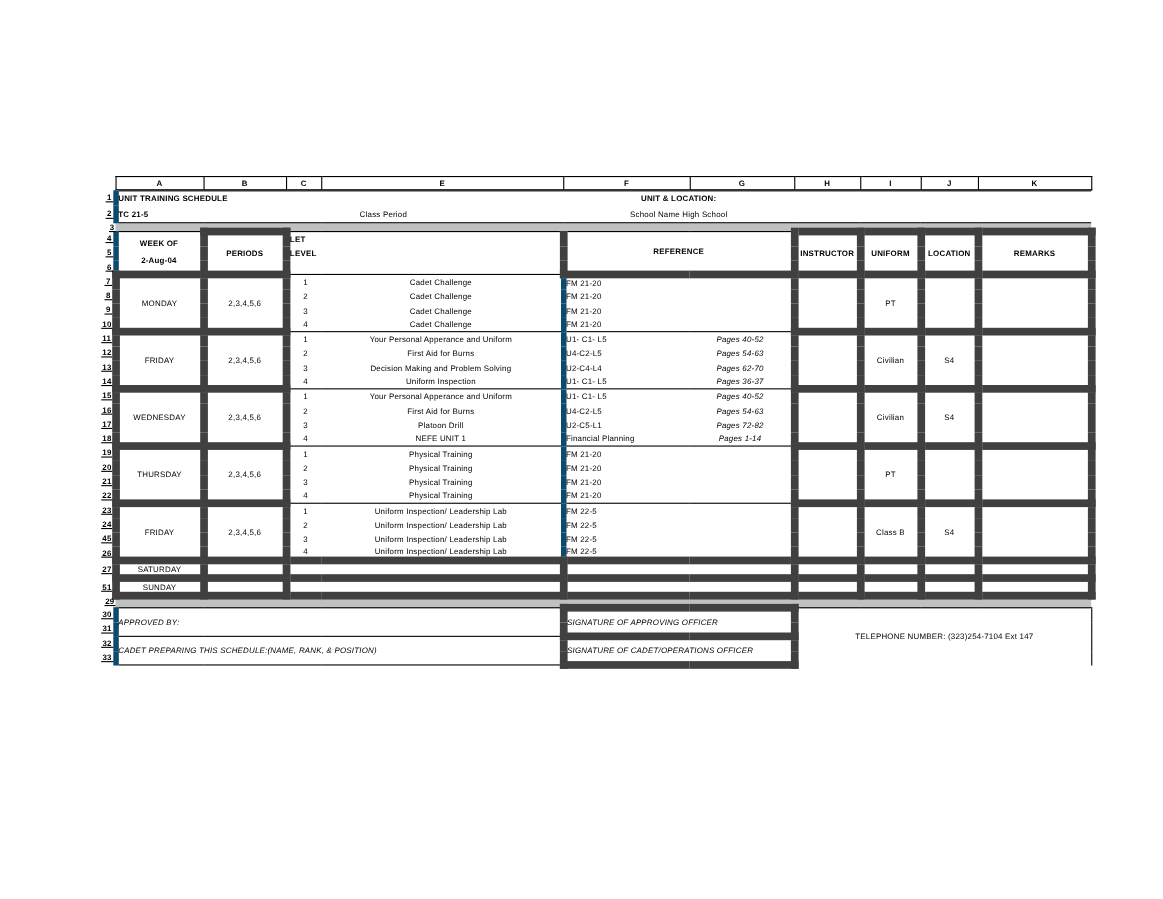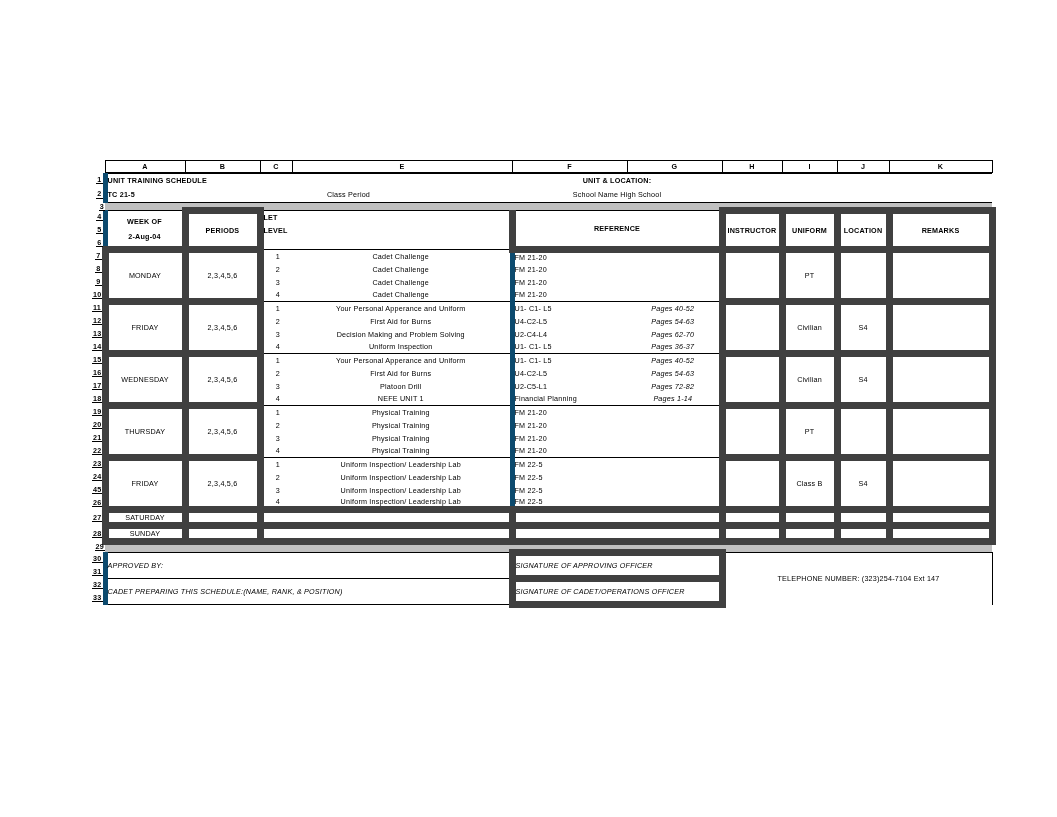--- a/index.html
+++ b/index.html
@@ -377,21 +377,21 @@
       <td class="b"></td>
       <td class="b" colspan="2"></td>
       <td class="b" colspan="2"></td>
       <td class="b"></td>
       <td class="b"></td>
       <td class="b"></td>
       <td class="b"></td>
     </tr>
 
     <tr class="r">
-      <td class="rn"><span>28</span></td>
+      <td class="rn"><span>51</span></td>
       <td class="b ctr dayname">SUNDAY</td>
       <td class="b"></td>
       <td class="b" colspan="2"></td>
       <td class="b" colspan="2"></td>
       <td class="b"></td>
       <td class="b"></td>
       <td class="b"></td>
       <td class="b"></td>
     </tr>
 

